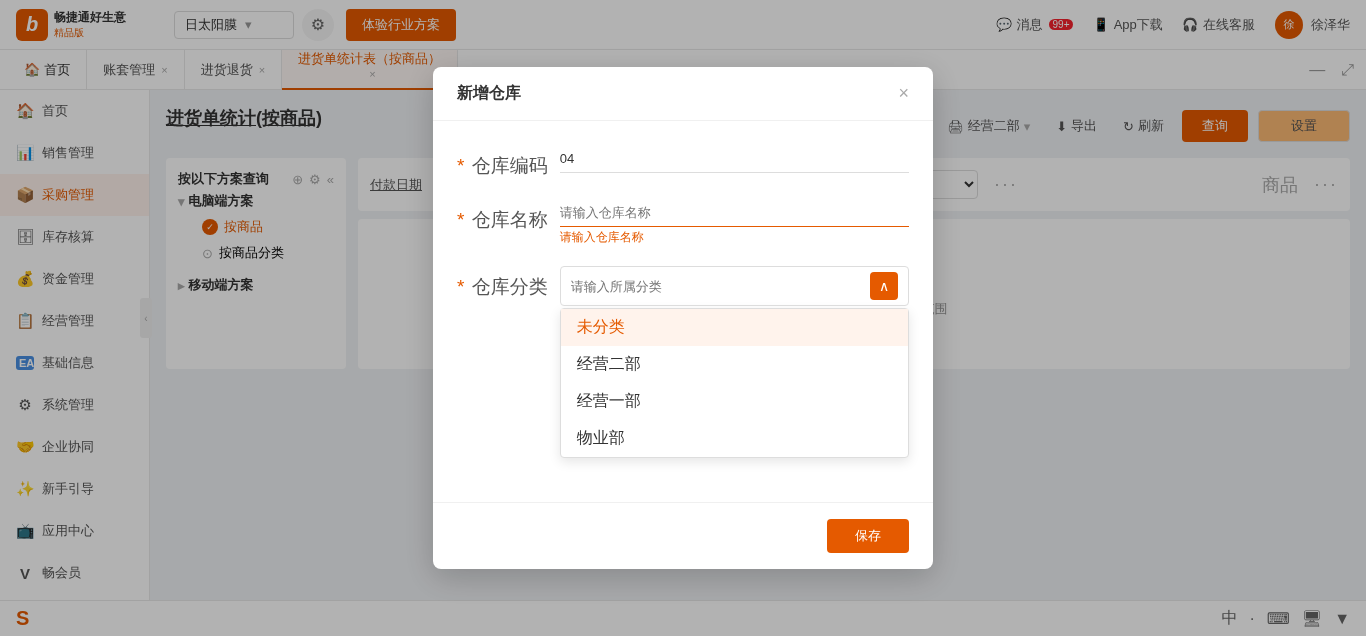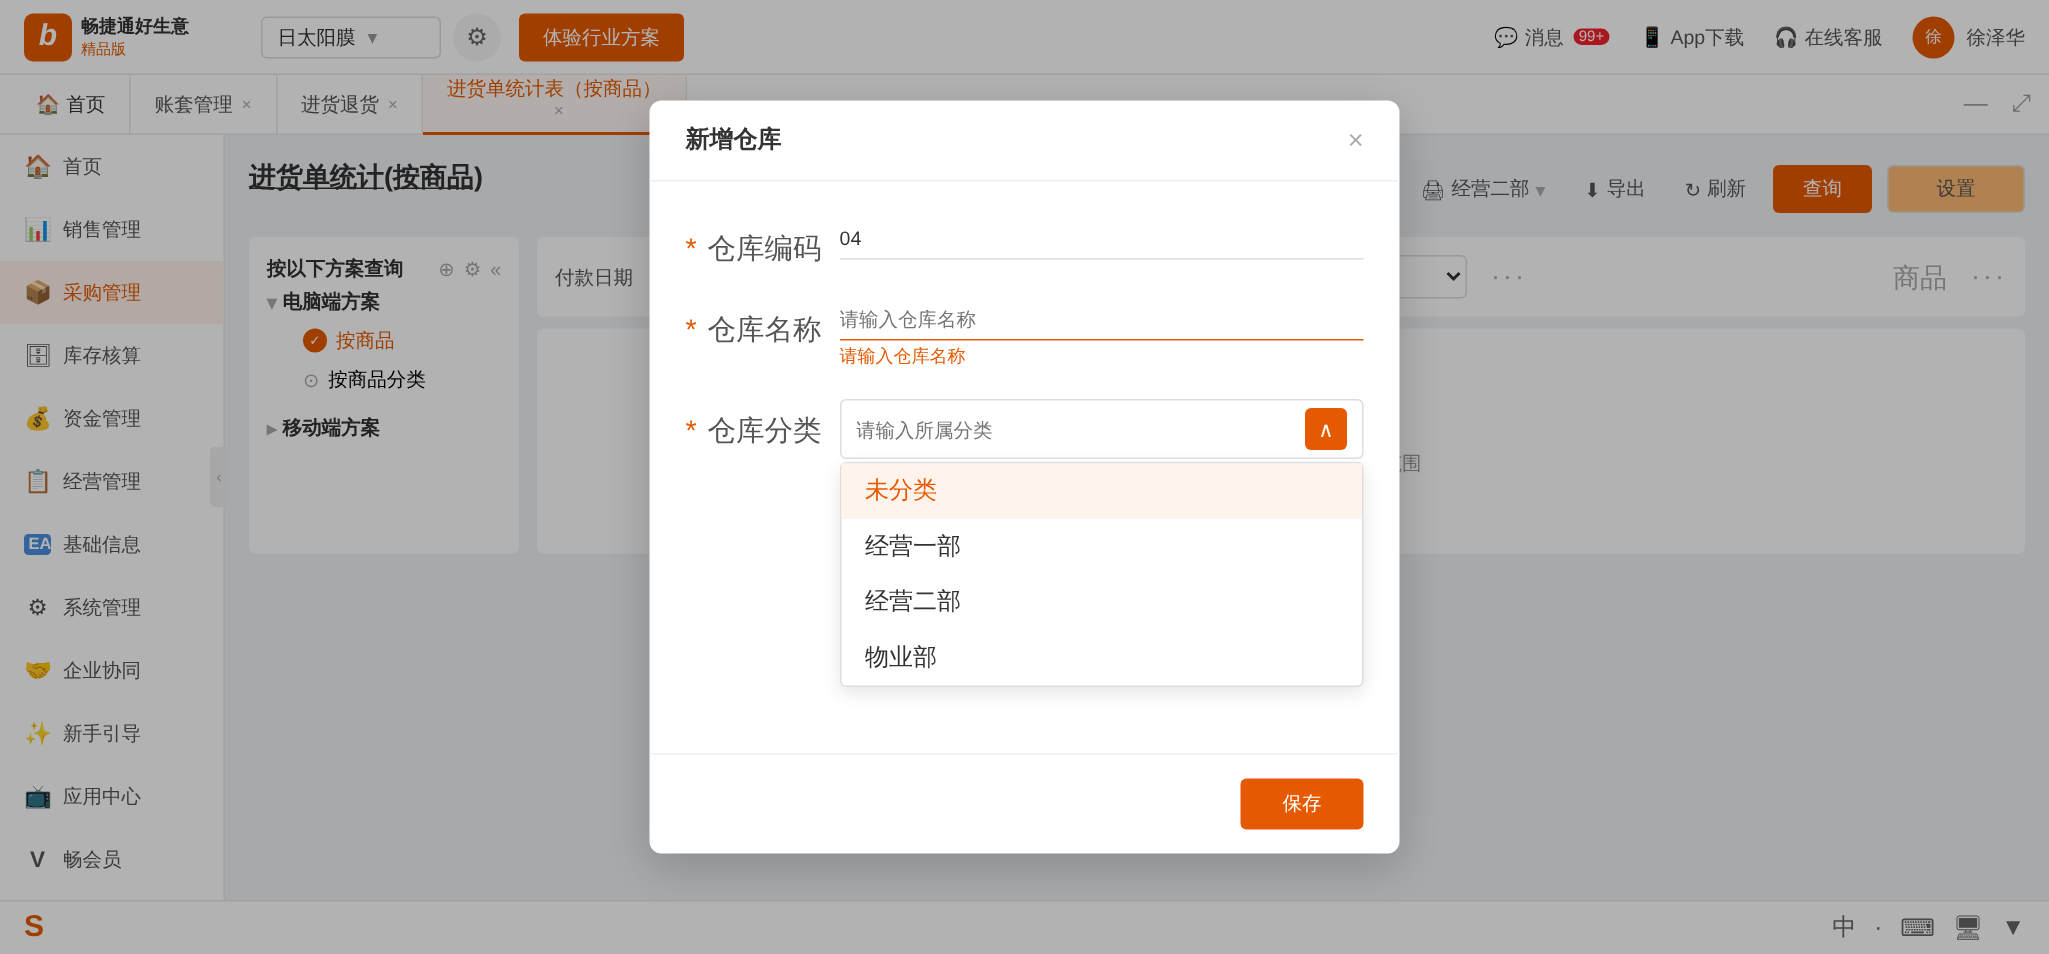--- a/index.html
+++ b/index.html
@@ -221,21 +221,21 @@
       font-size: 13px;
     }
 
     .scheme-tree { font-size: 13px; }
     .tree-parent { font-weight: bold; color: #333; display: flex; align-items: center; gap: 4px; padding: 4px 0; }
     .tree-child { padding: 4px 0 4px 24px; display: flex; align-items: center; gap: 6px; }
     .tree-child.active { color: #e55a00; }
     .orange-circle { width: 16px; height: 16px; background: #e55a00; border-radius: 50%; display: inline-flex; align-items: center; justify-content: center; color: #fff; font-size: 9px; }
 
     .filter-row { display: flex; align-items: center; gap: 16px; flex-wrap: wrap; }
-    .filter-label { color: #555; font-size: 13px; min-width: 60px; }
+    .filter-label { color: #555; font-size: 13px; min-width: 60px; text-decoration: underline; }
     .filter-input { border: 1px solid #ddd; border-radius: 4px; padding: 5px 10px; font-size: 13px; width: 180px; color: #333; }
     .filter-select { border: 1px solid #ddd; border-radius: 4px; padding: 5px 10px; font-size: 13px; width: 160px; color: #333; background: #fff; }
     .filter-dots { color: #aaa; cursor: pointer; font-size: 18px; letter-spacing: 2px; }
 
     
     .overlay {
       position: fixed;
       top: 0; left: 0; right: 0; bottom: 0;
       background: rgba(0,0,0,0.3);
       z-index: 100;
@@ -619,22 +619,22 @@
         <div class="form-control">
           <div class="form-input-with-icon">
             <input class="form-input-plain" type="text" placeholder="请输入所属分类" style="">
             <button class="form-dropdown-btn">
               <span>∧</span>
             </button>
           </div>
 
           <div class="dropdown-list">
             <div class="dropdown-item selected">未分类</div>
+            <div class="dropdown-item">经营二部</div>
             <div class="dropdown-item">经营一部</div>
-            <div class="dropdown-item">经营二部</div>
             <div class="dropdown-item">物业部</div>
           </div>
         </div>
       </div>
 
     </div>
     <div class="modal-footer">
       <button class="save-btn">保存</button>
     </div>
   </div>

